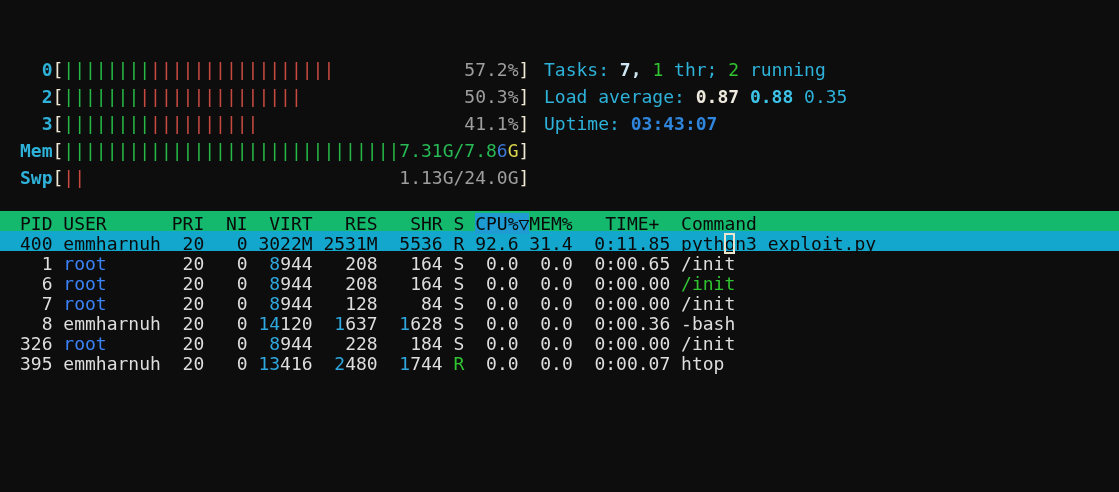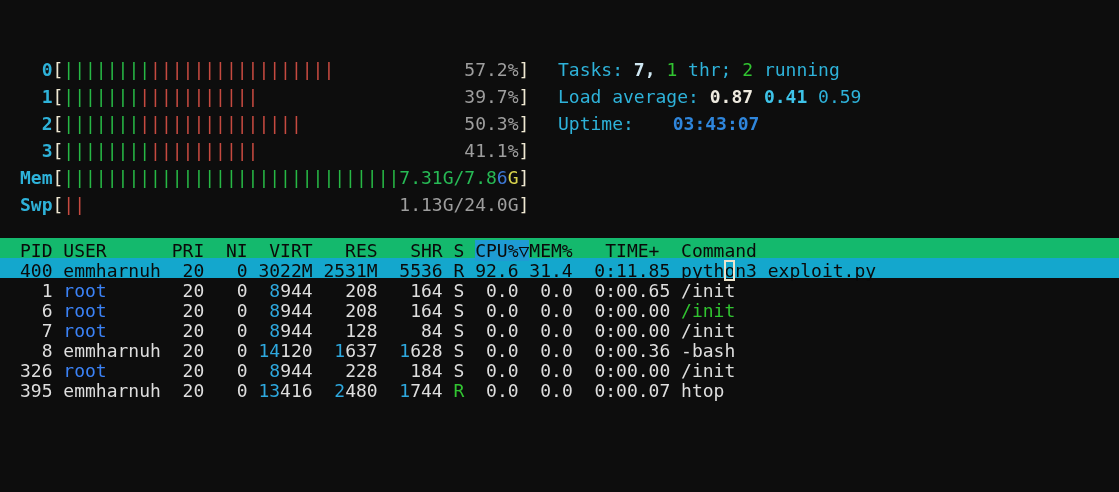--- a/index.html
+++ b/index.html
@@ -6,64 +6,63 @@
   body{width:1119px;height:492px;overflow:hidden;}
   .screen{
     font-family:"DejaVu Sans Mono","Liberation Mono",monospace;
     font-size:18px;
     color:#dedede;
     padding:56px 0 0 20px;
     width:1099px;
   }
   .top{position:relative;}
   .meters .line{height:27px;line-height:27px;white-space:pre;}
-  .info{position:absolute;left:538px;top:0;}
+  .info{position:absolute;left:524px;top:0;}
   .info .line{height:27px;line-height:27px;white-space:pre;}
   .table{margin-left:-20px;margin-top:20px;}
   .table .line{height:20px;line-height:26px;white-space:pre;padding-left:20px;}
   .thead{background:#14b96d;color:#0a0a0a;}
   .row.selected{background:#14a7cd;color:#0a0a0a;}
   .c-cyan{color:#2eb2d9;}
   .c-label{color:#2eb2d9;font-weight:bold;}
   .c-cream{color:#efe8d2;}
   .c-mgreen{color:#27b845;}
   .c-mred{color:#c64a40;}
   .c-gray{color:#9e9e9e;}
   .c-w{color:#dedede;}
   .c-dim{color:#3b82f6;}
   .c-num{color:#2ea8de;}
   .c-g{color:#31c431;}
   .c-bpale{color:#cfe7f2;font-weight:bold;}
   .c-bwhite{color:#eeeadf;font-weight:bold;}
   .c-bcyan{color:#3ec3e8;font-weight:bold;}
-  .c-bblue{color:#2f86dc;font-weight:bold;margin-left:28px;}
+  .c-bblue{color:#2f86dc;font-weight:bold;}
   .c-memg{color:#27ba55;}
   .c-memb{color:#3d78d4;}
   .c-memy{color:#d9d54d;}
   .c-hdr{color:#0a0a0a;}
   .c-sort{color:#0a0a0a;background:#1e9bd3;}
   .c-sel{color:inherit;margin-top:30px;}
   .c-cur{color:inherit;outline:2px solid #ece4cd;outline-offset:-2px;}
 </style>
 </head>
 <body>
 
 <div class="screen">
   <div class="top">
     <div class="meters" id="meters">
         <div class="line"><span class="c-label">  0</span><span class="c-cream">[</span><span class="c-mgreen">||||||||</span><span class="c-mred">|||||||||||||||||</span><span>            </span><span class="c-gray">57.2%</span><span class="c-cream">]</span></div>
-        <div class="line"><span class="c-label">  1</span><span class="c-cream">[</span><span class="c-mgreen">|||||||</span><span class="c-mred">|||||||||||</span><span>                   </span><span class="c-gray">39.7%</span><span class="c-cream">]</span></div>
         <div class="line"><span class="c-label">  2</span><span class="c-cream">[</span><span class="c-mgreen">|||||||</span><span class="c-mred">|||||||||||||||</span><span>               </span><span class="c-gray">50.3%</span><span class="c-cream">]</span></div>
         <div class="line"><span class="c-label">  3</span><span class="c-cream">[</span><span class="c-mgreen">||||||||</span><span class="c-mred">||||||||||</span><span>                   </span><span class="c-gray">41.1%</span><span class="c-cream">]</span></div>
         <div class="line"><span class="c-label">Mem</span><span class="c-cream">[</span><span class="c-mgreen">|||||||||||||||||||||||||||||||</span><span></span><span class="c-memg">7.31G/7.8</span><span class="c-memb">6</span><span class="c-memy">G</span><span class="c-cream">]</span></div>
         <div class="line"><span class="c-label">Swp</span><span class="c-cream">[</span><span class="c-mred">||</span><span>                             </span><span class="c-gray">1.13G/24.0G</span><span class="c-cream">]</span></div>
       </div>
     <div class="info" id="info">
         <div class="line"><span class="c-cyan">Tasks: </span><span class="c-bpale">7, </span><span class="c-g">1</span><span class="c-cyan"> thr; </span><span class="c-g">2</span><span class="c-cyan"> running</span></div>
-        <div class="line"><span class="c-cyan">Load average: </span><span class="c-bwhite">0.87 </span><span class="c-bcyan">0.41 </span><span class="c-cyan">0.59</span></div>
+        <div class="line"><span class="c-cyan">Load average: </span><span class="c-bwhite">0.87 </span><span class="c-bcyan">0.88 </span><span class="c-cyan">0.35</span></div>
         <div class="line"><span class="c-cyan">Uptime: </span><span class="c-bblue">03:43:07</span></div>
       </div>
   </div>
   <div class="table">
     <div class="line thead" id="thead"><span class="c-hdr">PID USER      PRI  NI  VIRT   RES   SHR S </span><span class="c-sort">CPU%▽</span><span class="c-hdr">MEM%   TIME+  Command</span></div>
     <div id="tbody">
         <div class="line row selected"><span class="c-sel">400 emmharnuh  20   0 3022M 2531M  5536 R 92.6 31.4  0:11.85 pyth</span><span class="c-cur">o</span><span class="c-sel">n3 exploit.py</span></div>
         <div class="line row"><span class="c-w">  1 </span><span class="c-dim">root</span><span class="c-w">       20   0  </span><span class="c-num">8</span><span class="c-w">944   208   164 S  0.0  0.0  0:00.65 /init</span></div>
         <div class="line row"><span class="c-w">  6 </span><span class="c-dim">root</span><span class="c-w">       20   0  </span><span class="c-num">8</span><span class="c-w">944   208   164 S  0.0  0.0  0:00.00 </span><span class="c-g">/init</span></div>
         <div class="line row"><span class="c-w">  7 </span><span class="c-dim">root</span><span class="c-w">       20   0  </span><span class="c-num">8</span><span class="c-w">944   128    84 S  0.0  0.0  0:00.00 /init</span></div>

